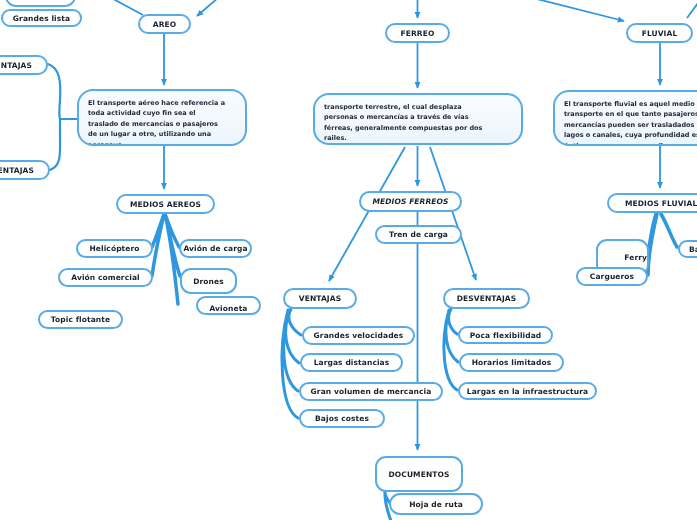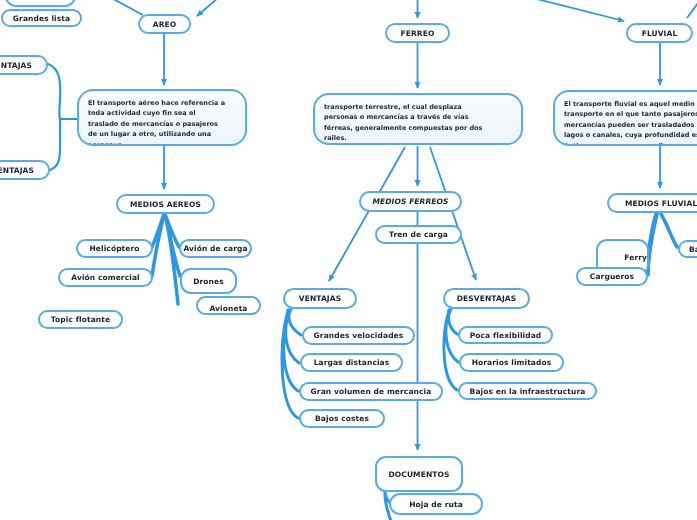--- a/index.html
+++ b/index.html
@@ -164,21 +164,21 @@
 
 <div class="node" style="left:458px;top:326px;width:95px;height:18px;">
   <span>Poca flexibilidad</span>
   </div>
 
 <div class="node" style="left:459px;top:353px;width:105px;height:19px;">
   <span>Horarios limitados</span>
   </div>
 
 <div class="node" style="left:458px;top:382px;width:139px;height:18px;">
-  <span>Bajos en la infraestructura</span>
+  <span>Largas en la infraestructura</span>
   </div>
 
 <div class="node" style="left:375px;top:456px;width:88px;height:36px;">
   <span>DOCUMENTOS</span>
   </div>
 
 <div class="node" style="left:389px;top:493px;width:94px;height:22px;">
   <span>Hoja de ruta</span>
   </div>
 

